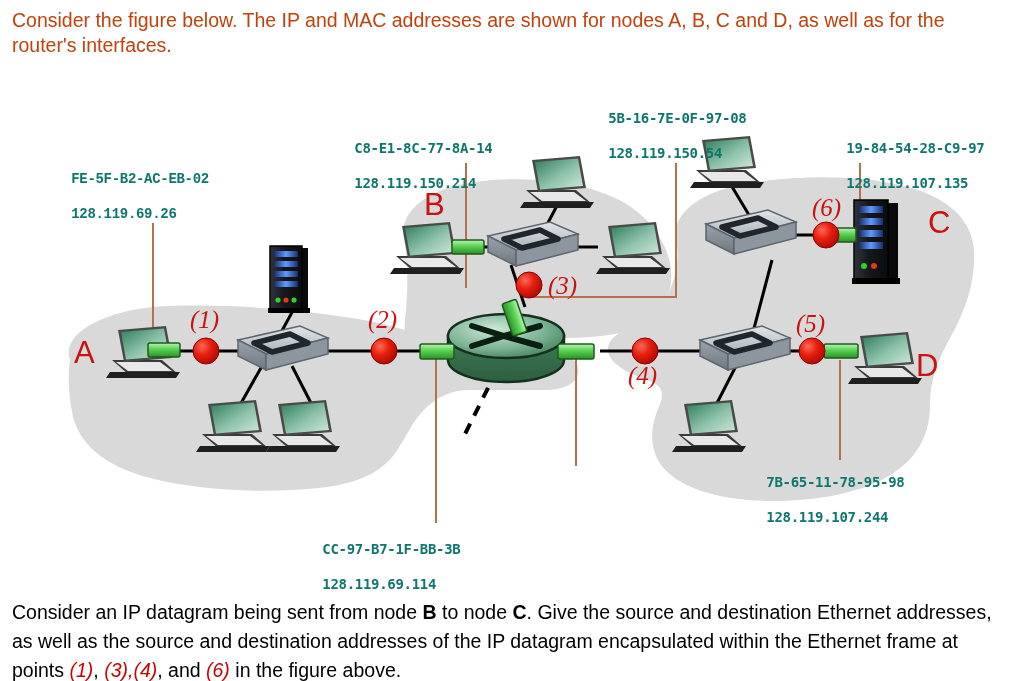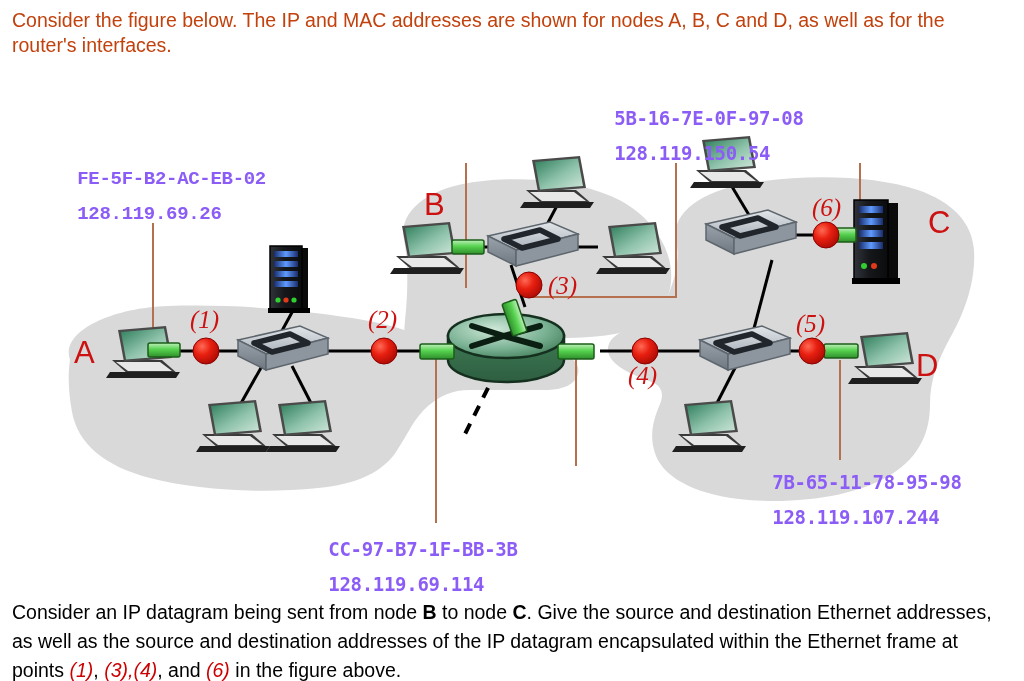--- a/index.html
+++ b/index.html
@@ -17,22 +17,22 @@
     font-size:19.5px;line-height:29px;color:#000;
   }
   .question b{font-weight:bold;}
   .qref{color:#cc0000;font-style:italic;font-weight:normal;}
   #figure{position:absolute;left:0;top:60px;width:1024px;height:540px;}
   #figure svg{display:block;}
 
   .addr{
     position:absolute;
     font-family:"DejaVu Sans Mono","Liberation Mono",monospace;
-    font-size:19px;font-weight:bold;line-height:17.5px;
-    color:#8b5cf6;letter-spacing:-0.3px;white-space:pre;
+    font-size:14px;font-weight:bold;line-height:17.5px;
+    color:#0f766e;letter-spacing:-0.3px;white-space:pre;
   }
   .ptlabel{
     position:absolute;
     font-family:"Liberation Serif","DejaVu Serif",serif;
     font-style:italic;font-size:25px;font-weight:normal;
     color:#cc1111;white-space:nowrap;
   }
   .nodelabel{
     position:absolute;
     font-family:"Liberation Sans",sans-serif;
@@ -357,26 +357,34 @@
   <g>
     <circle cx="826" cy="175" r="13" fill="url(#gDot)" stroke="#8c0000" stroke-width="1"></circle>
   </g>
 </svg>
 
 <div class="addr" style="left:55px;top:93px;font-family:Liberation Mono, monospace;">
   <span>FE-5F-B2-AC-EB-02</span><br>
   <span>128.119.69.26</span>
 </div>
 
+<div class="addr" style="left:338px;top:62px;">
+  <span>C8-E1-8C-77-8A-14</span><br>
+  <span>128.119.150.214</span>
+</div>
 
 <div class="addr" style="left:592px;top:32px;">
   <span>5B-16-7E-0F-97-08</span><br>
   <span>128.119.150.54</span>
 </div>
 
+<div class="addr" style="left:830px;top:62px;">
+  <span>19-84-54-28-C9-97</span><br>
+  <span>128.119.107.135</span>
+</div>
 
 
 <div class="addr" style="left:750px;top:396px;">
   <span>7B-65-11-78-95-98</span><br>
   <span>128.119.107.244</span>
 </div>
 
 <div class="addr" style="left:306px;top:463px;">
   <span>CC-97-B7-1F-BB-3B</span><br>
   <span>128.119.69.114</span>

